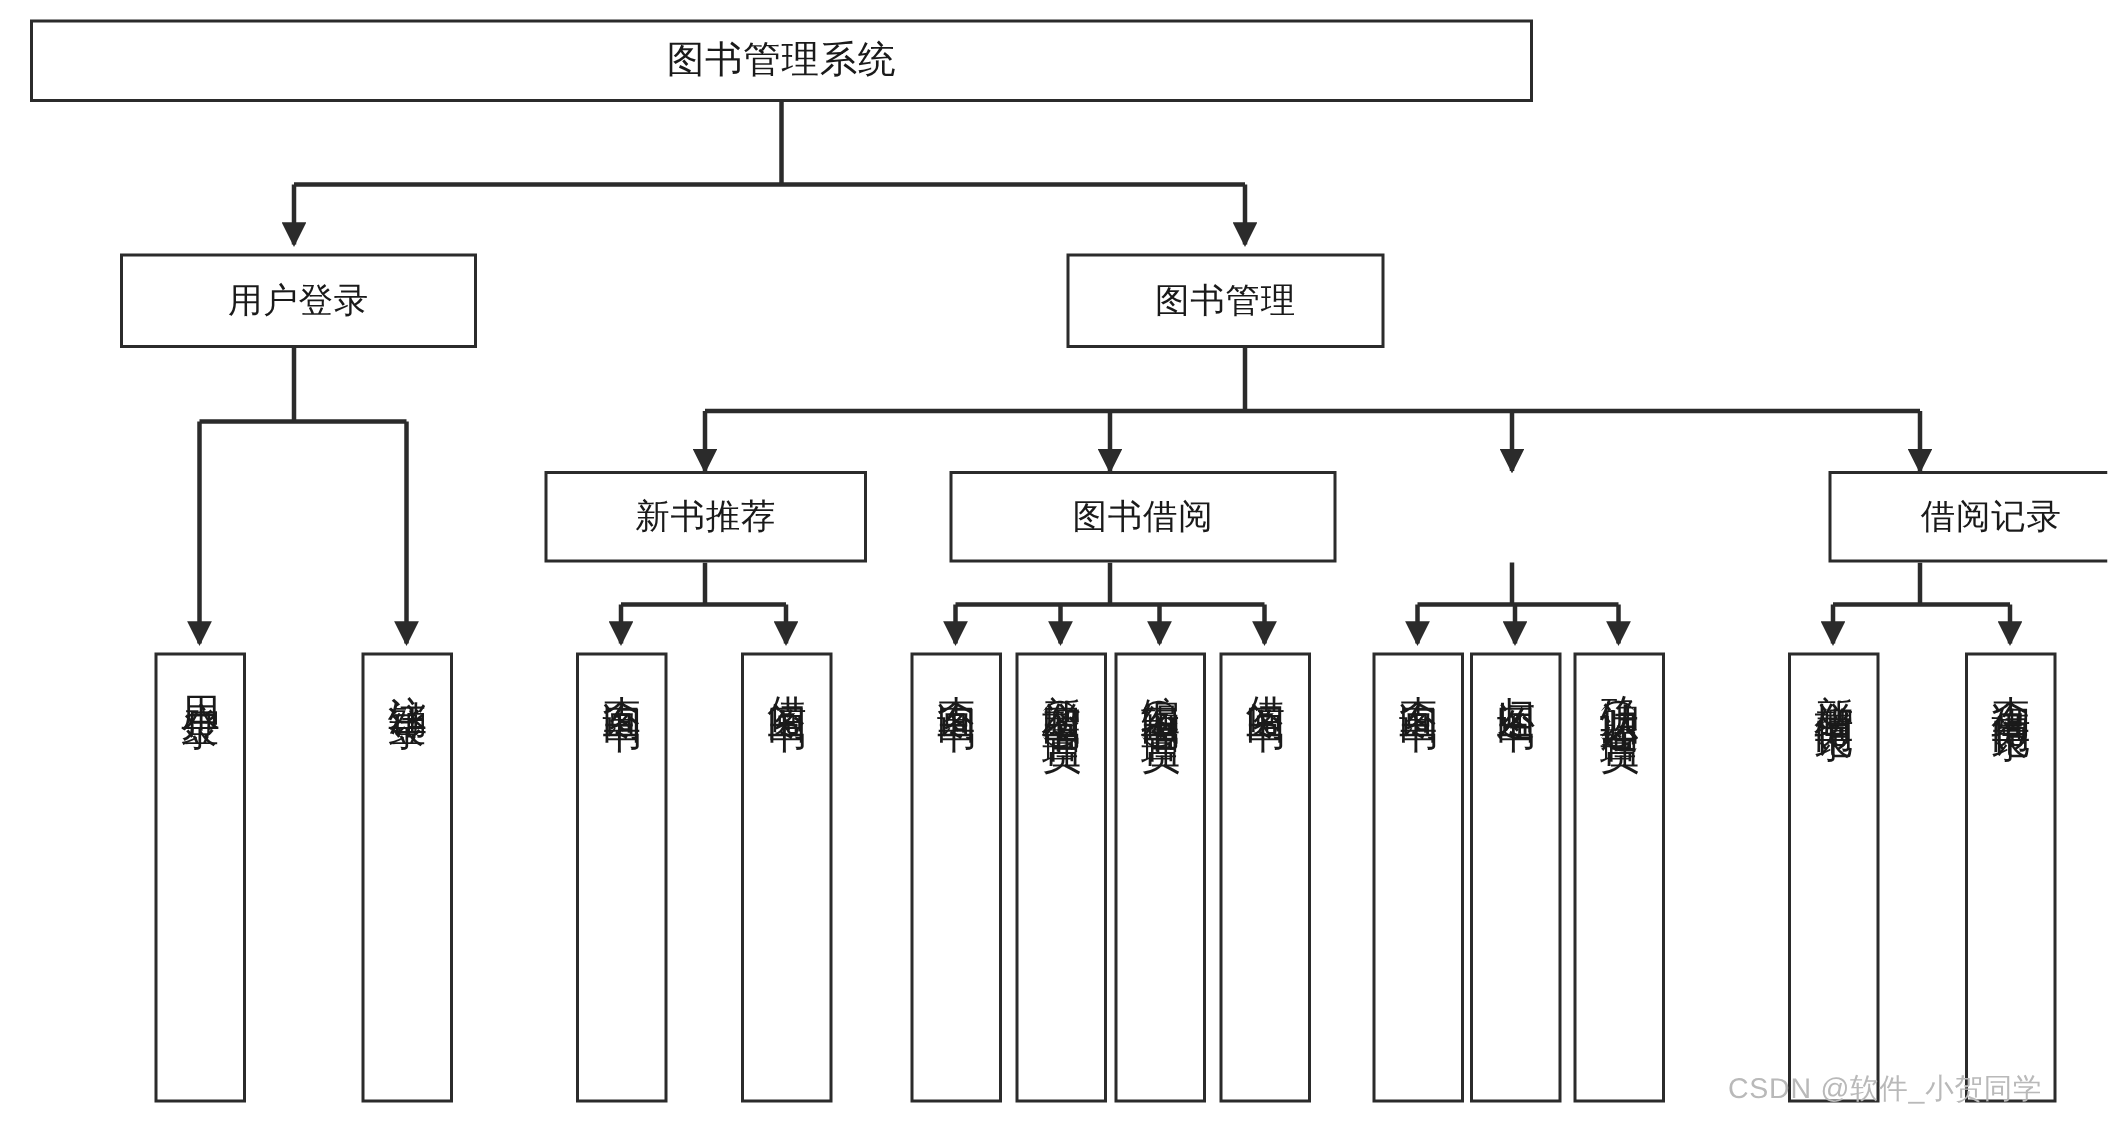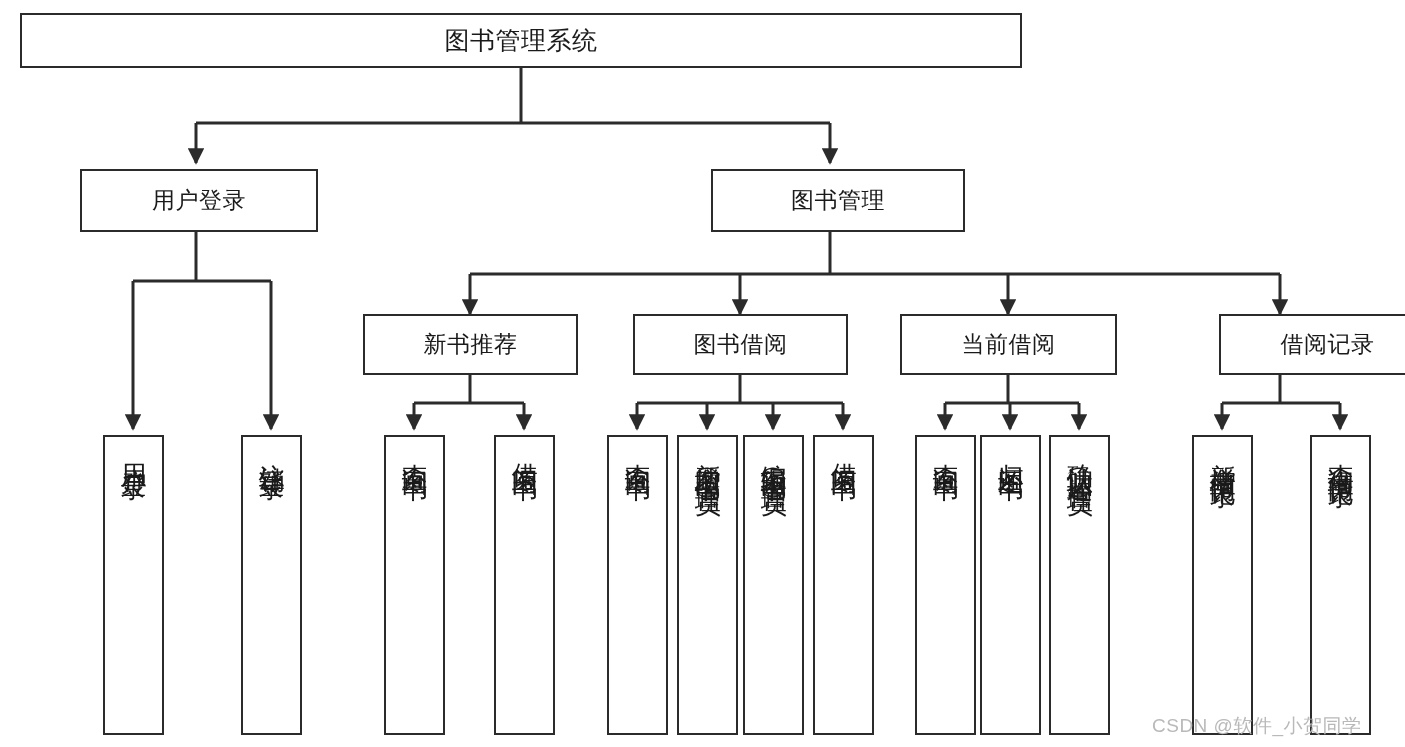--- a/index.html
+++ b/index.html
@@ -129,35 +129,32 @@
   </svg>
 
   <div class="node lvl-root" style="left:20px; top:13px; width:1002px; height:55px;">
     <span class="node-label">图书管理系统</span>
   </div>
 
   <div class="node lvl-h" style="left:80px; top:169px; width:238px; height:63px;">
     <span class="node-label">用户登录</span>
   </div>
 
-  <div class="node lvl-h" style="left:711px; top:169px; width:254px; height:63px;">
+  <div class="node lvl-h" style="left:711px; top:169px; width:212px; height:63px;">
     <span class="node-label">图书管理</span>
   </div>
 
   <div class="node lvl-h" style="left:363px; top:314px; width:215px; height:61px;text-align:center;">
     <span class="node-label">新书推荐</span>
   </div>
 
-  <div class="node lvl-h" style="left:633px; top:314px; width:215px; height:61px;">
+  <div class="node lvl-h" style="left:633px; top:314px; width:258px; height:61px;">
     <span class="node-label">图书借阅</span>
   </div>
 
-  <div class="node lvl-h" style="left:900px; top:314px; width:217px; height:61px;">
-    <span class="node-label">当前借阅</span>
-  </div>
 
   <div class="node lvl-h" style="left:1172px; top:314px; width:217px; height:61px;margin-left:47px;">
     <span class="node-label">借阅记录</span>
   </div>
 
   <div class="node leaf" style="left:103px; top:435px; width:61px; height:300px;">
     <span class="node-label">用户登录</span>
   </div>
 
   <div class="node leaf" style="left:241px; top:435px; width:61px; height:300px;">

